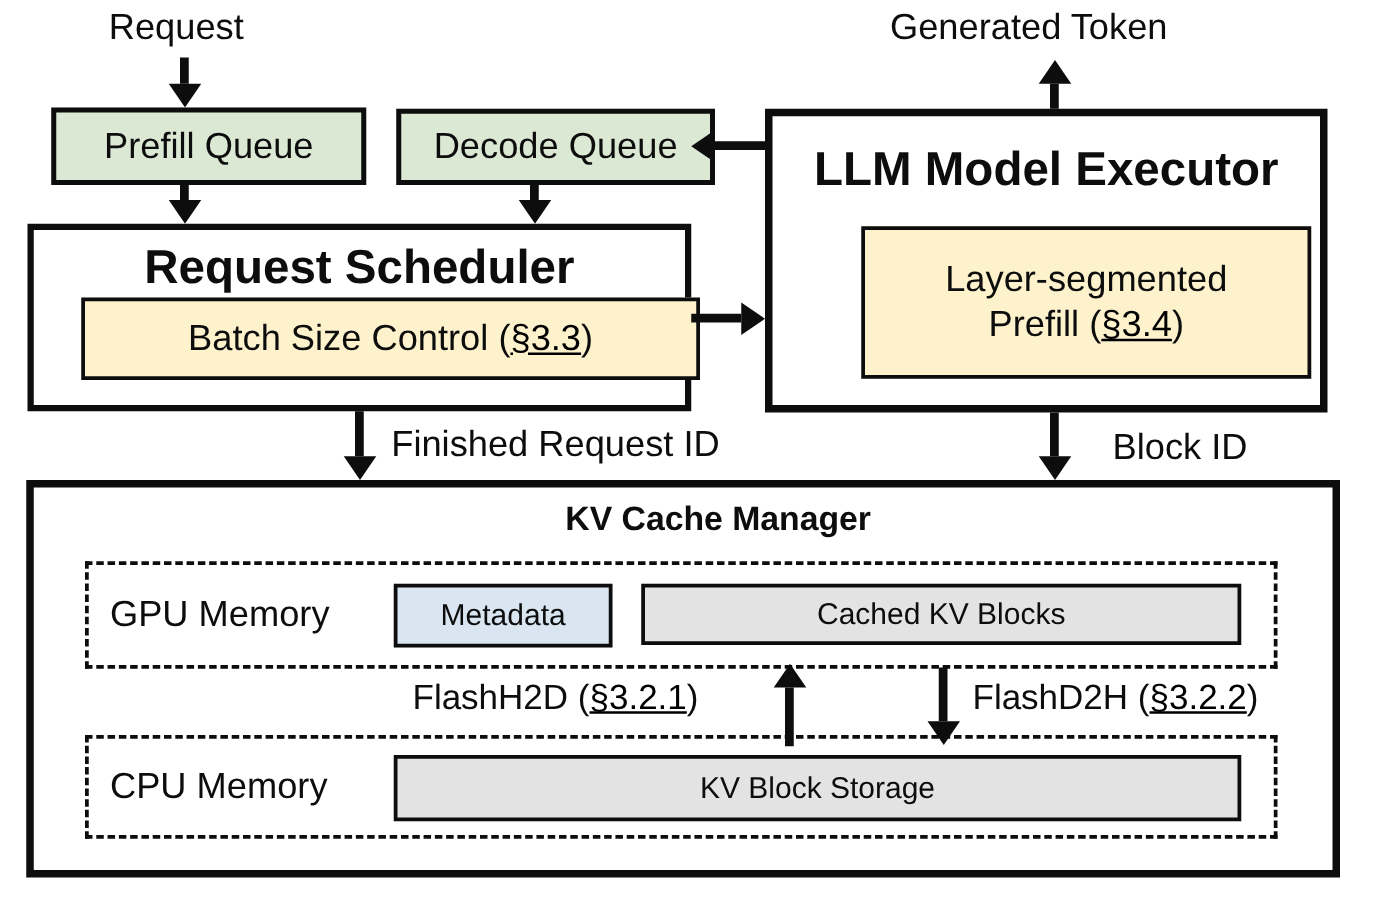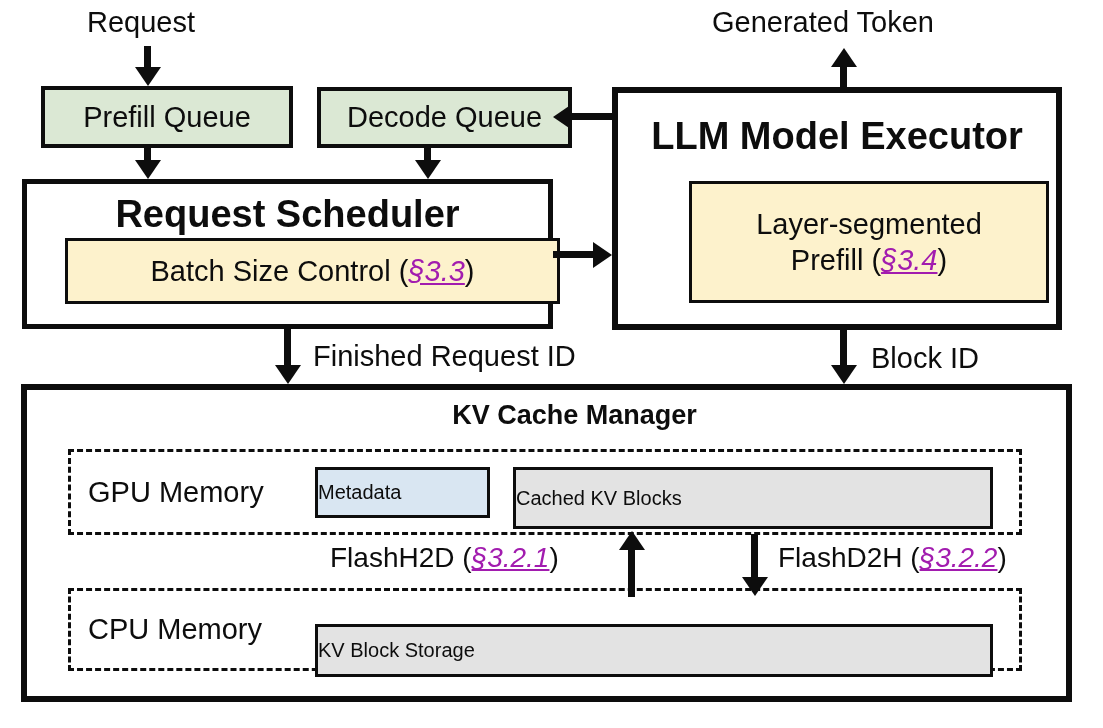--- a/index.html
+++ b/index.html
@@ -8,22 +8,22 @@
     font-family:"Liberation Sans","DejaVu Sans",sans-serif;color:#0d0d0d;
   }
   .abs{position:absolute;}
   .lbl{font-size:29px;white-space:nowrap;}
   .box{position:absolute;box-sizing:border-box;border:4px solid #0d0d0d;display:flex;align-items:center;justify-content:center;margin-left:19px;}
   .module{position:absolute;box-sizing:border-box;border:6px solid #0d0d0d;background:#ffffff;}
   .module-title{position:absolute;width:100%;text-align:center;font-weight:bold;font-size:38px;white-space:nowrap;}
   .inner-box{position:absolute;box-sizing:border-box;border:3px solid #0d0d0d;display:flex;flex-direction:column;align-items:center;justify-content:center;font-size:29px;text-align:center;line-height:1.25;margin-left:24px;}
   .dashed{position:absolute;box-sizing:border-box;border:3px dashed #0d0d0d;}
   .mem-label{position:absolute;left:17px;top:0;height:100%;display:flex;align-items:center;font-size:29px;white-space:nowrap;}
-  .gray-box{position:absolute;box-sizing:border-box;border:3px solid #0d0d0d;display:flex;align-items:center;font-size:20px;}
-  .seclink{color:#a21caf;text-decoration:underline;cursor:pointer;font-style:italic;}
+  .gray-box{position:absolute;box-sizing:border-box;border:3px solid #0d0d0d;display:flex;align-items:center;justify-content:center;font-size:24px;}
+  .seclink{color:#000000;text-decoration:underline;cursor:pointer;}
   .flash-lbl{position:absolute;font-size:28px;white-space:nowrap;}
   .arrow{position:absolute;background:#0d0d0d;z-index:6;}
   .arrow.v{width:7px;}
   .arrow.h{height:7px;}
   .arrow.down::after{content:"";position:absolute;left:50%;transform:translateX(-50%);top:100%;
     border:13px solid transparent;border-bottom:0;border-top:19px solid #0d0d0d;width:0;height:0;}
   .arrow.up::after{content:"";position:absolute;left:50%;transform:translateX(-50%);bottom:100%;
     border:13px solid transparent;border-top:0;border-bottom:19px solid #0d0d0d;width:0;height:0;}
   .arrow.left::after{content:"";position:absolute;top:50%;transform:translateY(-50%);right:100%;
     border:13px solid transparent;border-left:0;border-right:19px solid #0d0d0d;width:0;height:0;}
@@ -62,45 +62,45 @@
   <div class="module" style="left:22px;top:179px;width:531px;height:150px;border-width:5px;">
     <div class="module-title" style="top:9px;">Request Scheduler</div>
     <div class="inner-box" style="left:14px;top:54px;width:495px;height:66px;background:#fdf2cc;">
       <span>
         <span>Batch Size Control (</span><span class="seclink">§3.3</span><span>)</span>
       </span>
     </div>
   </div>
 
   <div class="abs lbl" style="left:313px;top:340px;">Finished Request ID</div>
-  <div class="abs lbl" style="left:871px;top:342px;">Block ID</div>
+  <div class="abs lbl" style="left:890px;top:342px;">Block ID</div>
 
   <div class="module" style="left:21px;top:384px;width:1051px;height:318px;">
     <div class="module-title" style="top:10px;font-size:27px;padding-left:28px;">KV Cache Manager</div>
 
     <div class="dashed" style="left:41px;top:59px;width:954px;height:86px;">
       <div class="mem-label">GPU Memory</div>
       <div class="gray-box" style="left:244px;top:15px;width:175px;height:51px;background:#d9e6f2;">
         <span>Metadata</span>
       </div>
-      <div class="gray-box" style="left:442px;top:15px;width:480px;height:62px;background:#e3e3e3;">
+      <div class="gray-box" style="left:442px;top:15px;width:480px;height:49px;background:#e3e3e3;">
         <span>Cached KV Blocks</span>
       </div>
     </div>
 
     <div class="flash-lbl" style="left:303px;top:152px;">
       <span>FlashH2D (</span><span class="seclink">§3.2.1</span><span>)</span>
     </div>
     <div class="flash-lbl" style="left:751px;top:152px;">
       <span>FlashD2H (</span><span class="seclink">§3.2.2</span><span>)</span>
     </div>
 
     <div class="dashed" style="left:41px;top:198px;width:954px;height:83px;">
       <div class="mem-label">CPU Memory</div>
-      <div class="gray-box" style="left:244px;top:13px;width:678px;height:53px;background:#e3e3e3;margin-top:20px;">
+      <div class="gray-box" style="left:244px;top:13px;width:678px;height:53px;background:#e3e3e3;">
         <span>KV Block Storage</span>
       </div>
     </div>
   </div>
 
   <div class="arrow v down" style="left:144px;top:46px;height:21px;"></div>
   <div class="arrow v up" style="left:840px;top:67px;height:20px;"></div>
   <div class="arrow h left" style="left:572px;top:113px;width:40px;"></div>
   <div class="arrow v down" style="left:144px;top:148px;height:12px;"></div>
   <div class="arrow v down" style="left:424px;top:148px;height:12px;"></div>

